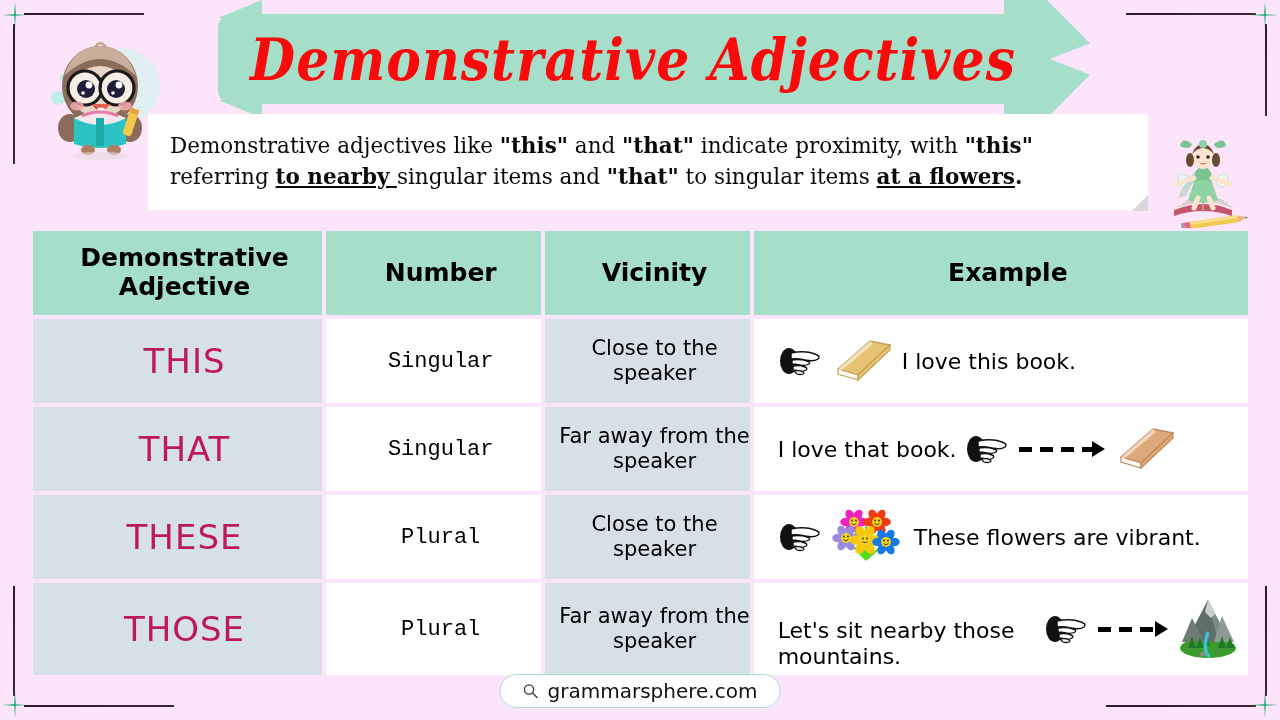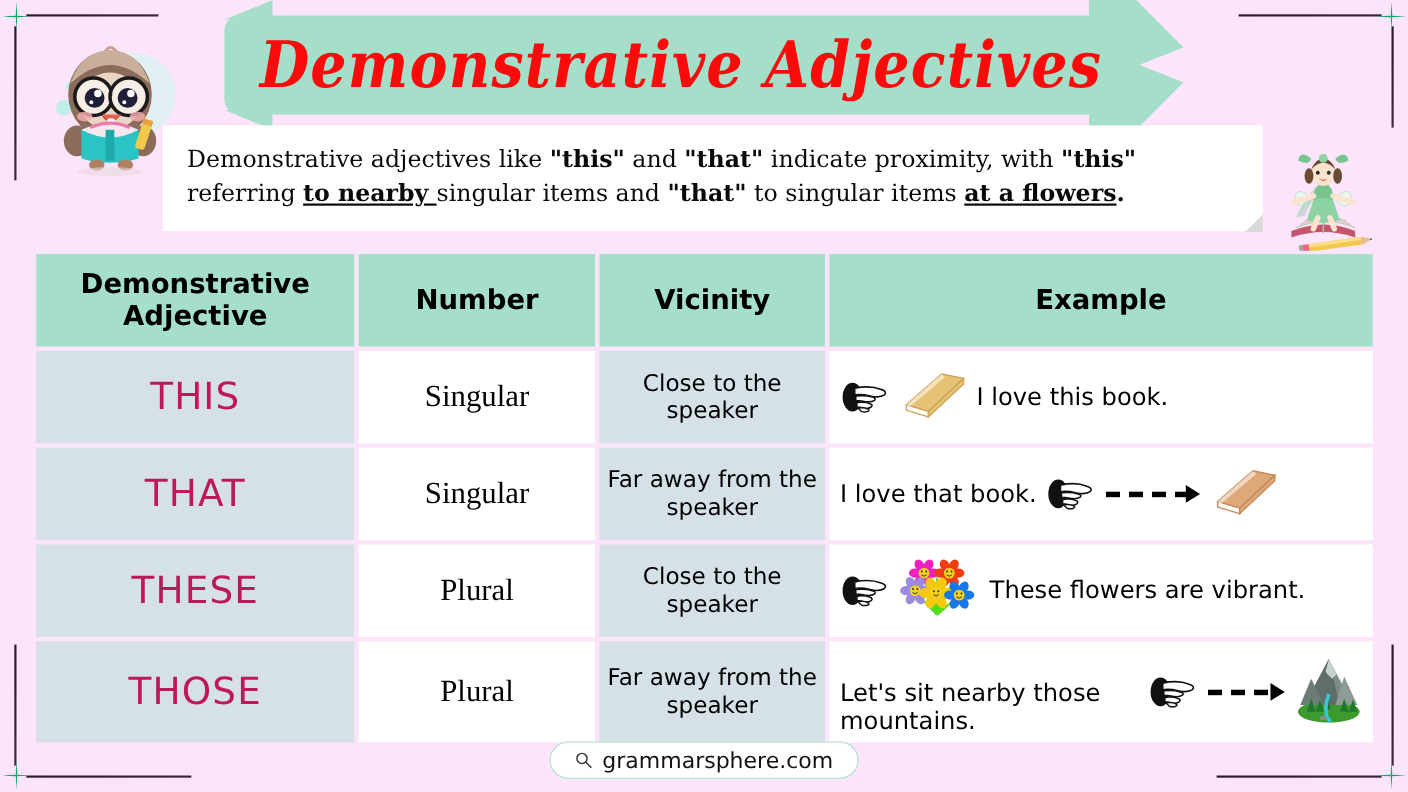--- a/index.html
+++ b/index.html
@@ -38,21 +38,21 @@
   .c-bl .hline { left: 16px; bottom: 5px; width: 150px; }
   .c-bl .vline { left: 5px; bottom: 16px; height: 110px; }
   .c-bl .spark { left: -6px; bottom: -6px; }
 
   .c-br { right: 8px; bottom: 8px; }
   .c-br .hline { right: 16px; bottom: 5px; width: 150px; }
   .c-br .vline { right: 5px; bottom: 16px; height: 110px; }
   .c-br .spark { right: -6px; bottom: -6px; }
 
   
-  #banner-wrap { position: absolute; left: 204px; top: 0px; width: 830px; height: 118px; }
+  #banner-wrap { position: absolute; left: 218px; top: 0px; width: 830px; height: 118px; }
   #banner {
     position: absolute; left: 0; top: 14px; width: 830px; height: 90px;
     background: #A5DFC9;
     border-radius: 14px 0 0 14px;
     display: flex; align-items: center; justify-content: center;
   }
   .tri { position: absolute; background: #A5DFC9; }
   .tri-tl { left: 0px; top: 0px; width: 44px; height: 18px; clip-path: polygon(100% 0, 100% 100%, 0 100%); }
   .tri-bl { left: 0px; bottom: 0px; width: 44px; height: 18px; clip-path: polygon(100% 100%, 100% 0, 0 0); }
   .tri-tr { right: -42px; top: 0px; width: 86px; height: 60px; clip-path: polygon(0 0, 50% 0, 100% 72%, 50% 100%, 0 100%); }
@@ -78,38 +78,38 @@
   #desc-text {
     font-family: "DejaVu Serif", serif;
     font-size: 21.5px; line-height: 1.46; color: #0a0a0a;
   }
   #desc-text b { font-weight: bold; }
   #desc-text u { text-decoration: underline; font-weight: bold; }
 
   
   #table { position: absolute; left: 33px; top: 231px; width: 1215px; }
   .trow { display: flex; gap: 4px; margin-bottom: 4px; }
-  .cell { display: flex; align-items: center; justify-content: center; text-align: center; }
+  .cell { display: flex; align-items: center; justify-content: center; text-align: center; padding-left: 14px; }
   .c1 { width: 290px; }
   .c2 { width: 216px; }
   .c3 { width: 205px; }
   .c4 { width: 496px; }
 
   .hdr { background: #A5DFC9; height: 84px;
     font-family: "DejaVu Sans", sans-serif; font-weight: bold;
     font-size: 25px; color: #000; line-height: 1.15; }
 
   .drow .cell { height: 84px; }
   .drow.tall .cell { height: 92px; }
   .bgblue { background: #D6E0E7; }
   .bgwhite { background: #FFFFFF; }
 
   .word { color: #be185d; font-size: 34px; font-weight: normal;
     font-family: "DejaVu Sans", sans-serif; letter-spacing: 1px; }
-  .num { font-size: 28px; color: #000; font-family: Liberation Serif, serif; }
+  .num { font-size: 22px; color: #000; font-family: Liberation Mono, monospace; }
   .vic { font-size: 21px; color: #000; font-weight: normal; line-height: 1.2;
     font-family: "DejaVu Sans", sans-serif; }
   .ex { font-size: 22px; color: #000; font-family: "DejaVu Sans", sans-serif;
     display: flex; align-items: center; justify-content: flex-start;
     width: 100%; padding: 0 10px; gap: 8px; }
   .ex-text { white-space: nowrap; }
   .ex-text.wrap { white-space: normal; text-align: left; line-height: 1.2; margin-top: 30px; }
 
   
   .hand { position: relative; width: 46px; height: 34px; flex: 0 0 46px; }

